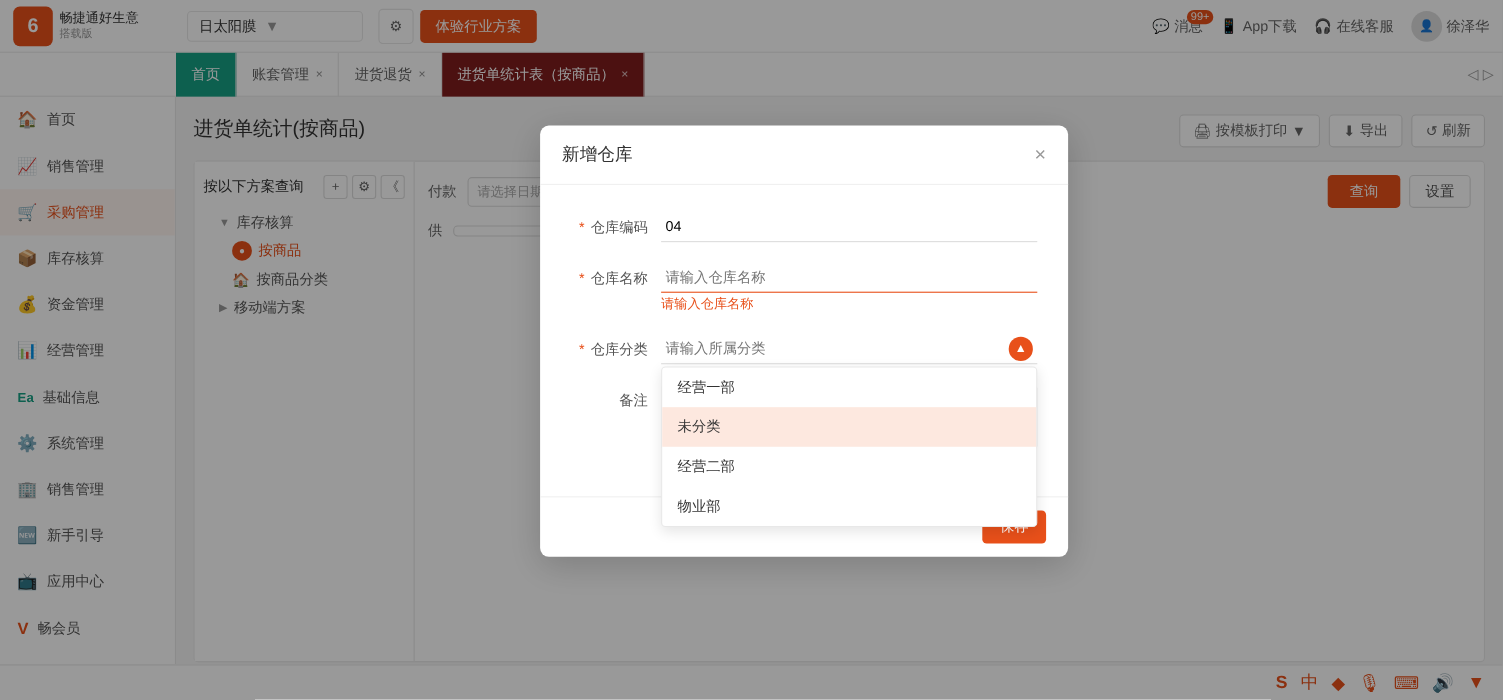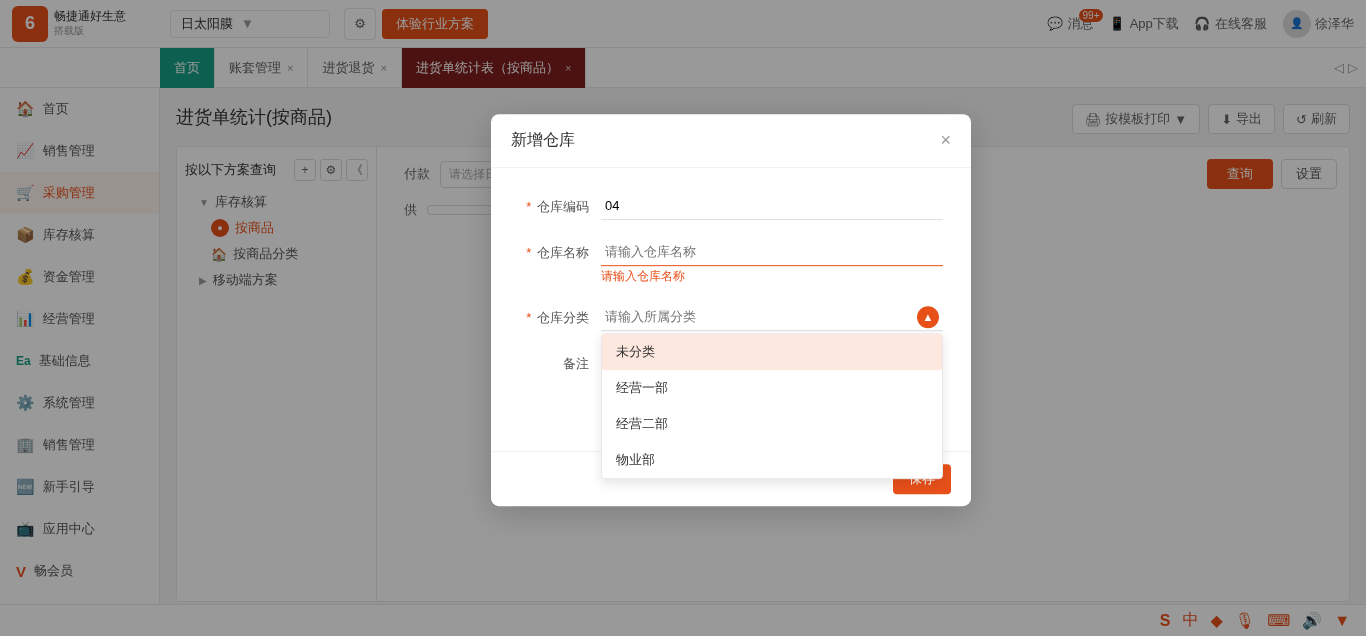--- a/index.html
+++ b/index.html
@@ -163,21 +163,21 @@
       background: #fff; border-top: 1px solid #e8e8e8;
       display: flex; align-items: center; justify-content: flex-end;
       padding: 0 16px; gap: 12px; z-index: 50;
     }
     .bottom-icon { font-size: 16px; cursor: pointer; color: #e8501a; }
     .btn-query { background: #e8501a; color: #ffffff; border: none; border-radius: 4px; padding: 6px 20px; cursor: pointer; font-size: 13px; }
     .btn-setup { background: #fff; color: #555; border: 1px solid #ddd; border-radius: 4px; padding: 5px 14px; cursor: pointer; font-size: 13px; }
 
     .left-panel { width: 200px; min-width: 200px; background: #fff; border-right: 1px solid #e8e8e8; padding: 12px 8px; }
     .right-panel { flex: 1; padding: 12px; }
-    .inner-layout { display: flex; gap: 15px; background: #fff; border-radius: 4px; border: 1px solid #e8e8e8; height: calc(100% - 60px); }
+    .inner-layout { display: flex; gap: 0; background: #fff; border-radius: 4px; border: 1px solid #e8e8e8; height: calc(100% - 60px); }
 
     .panel-title { font-size: 13px; color: #333; font-weight: 500; margin-bottom: 8px; display: flex; align-items: center; justify-content: space-between; }
     .panel-actions { display: flex; gap: 4px; }
     .ic-btn { width: 22px; height: 22px; display: flex; align-items: center; justify-content: center; border: 1px solid #ddd; border-radius: 3px; cursor: pointer; font-size: 12px; color: #666; background: #fff; }
 
     .scheme-item { display: flex; align-items: center; gap: 6px; padding: 4px 6px; cursor: pointer; font-size: 13px; color: #555; border-radius: 3px; }
     .scheme-item.active { color: #e8501a; }
     .caret { color: #999; font-size: 10px; }
     .sub-item { padding-left: 18px; }
     .orange-dot { width: 18px; height: 18px; background: #e8501a; border-radius: 50%; display: flex; align-items: center; justify-content: center; color: #fff; font-size: 9px; flex-shrink: 0; }
@@ -436,22 +436,22 @@
     <div class="form-row" style="position:relative;">
       <div class="form-label">
         <span class="required-star">*</span>
         <span>仓库分类</span>
       </div>
       <div class="select-wrapper">
         <input type="text" class="select-input" placeholder="请输入所属分类" style="">
         <div class="select-arrow">▲</div>
         
         <div class="dropdown">
+          <div class="dropdown-item">经营一部</div>
           <div class="dropdown-item highlighted">未分类</div>
-          <div class="dropdown-item">经营一部</div>
           <div class="dropdown-item">经营二部</div>
           <div class="dropdown-item">物业部</div>
         </div>
       </div>
     </div>
 
     <div class="form-row">
       <div class="form-label">
         <span>备注</span>
       </div>

